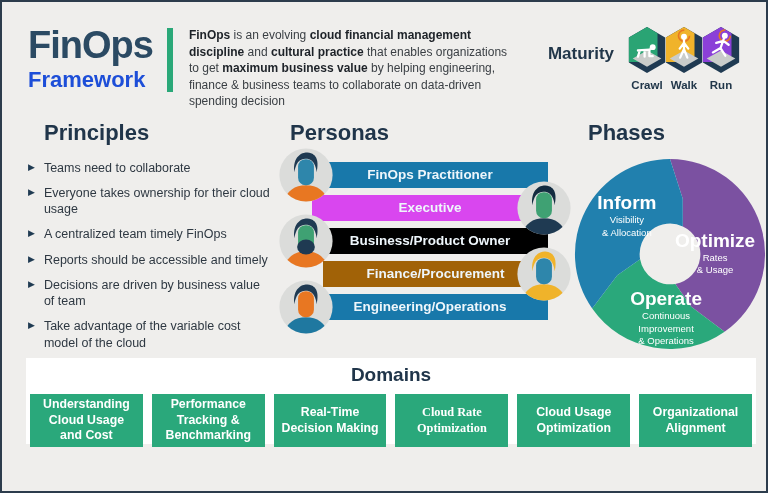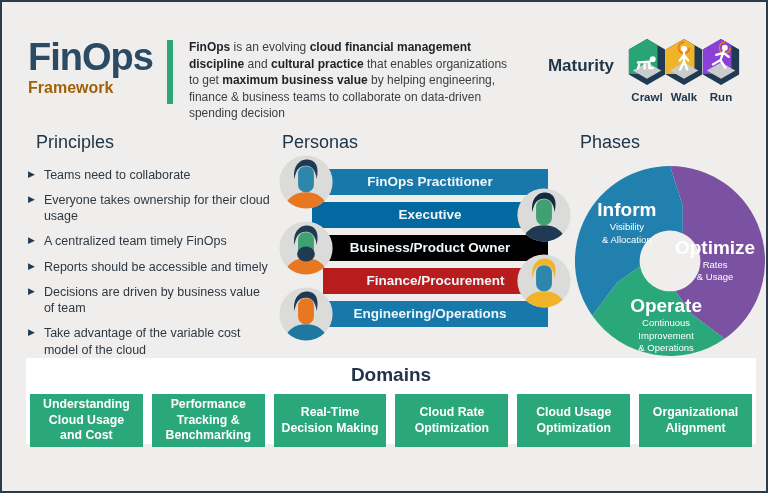--- a/index.html
+++ b/index.html
@@ -1,36 +1,36 @@
 <!DOCTYPE html>
 <html><head>
 <meta charset="utf-8">
 <style>
   html,body{margin:0;padding:0;background:#ffffff;}
   .page{
     position:relative;width:764px;height:489px;border:2px solid #2c3c4c;
     background:#efeeec;font-family:"Liberation Sans",sans-serif;overflow:hidden;
   }
   
-  .top{display:flex;align-items:flex-start;padding:36px 10px 0 26px;}
+  .top{display:flex;align-items:flex-start;padding:24px 10px 0 26px;}
   .brand{flex:0 0 auto;}
   .brand-name{font-size:38px;font-weight:bold;color:#2b4a63;line-height:1;letter-spacing:-1px;}
-  .brand-type{font-size:16px;font-weight:600;color:#a16207;margin-top:3px;}
+  .brand-type{font-size:22px;font-weight:600;color:#1d4ed8;margin-top:3px;}
   .vbar{width:6px;height:64px;background:#2aa878;margin:2px 16px 0 14px;flex:0 0 auto;}
   .intro{width:328px;font-size:12px;line-height:1.38;color:#3a3f44;padding-top:1px;}
   .intro b{color:#1d2228;}
   .maturity{margin-left:auto;display:flex;align-items:flex-start;gap:12px;padding-right:14px;}
   .maturity-title{font-size:17px;font-weight:bold;color:#22374a;margin-top:18px;}
   .hexes{display:flex;}
   .hex{width:42px;margin-left:-5px;text-align:center;}
   .hex:first-child{margin-left:0;}
   .hex-label{font-size:11.5px;font-weight:bold;color:#22374a;margin-top:1px;}
   
   .cols{display:flex;padding:2px 8px 0 26px;}
-  .col-h{font-size:18px;font-weight:normal;color:#20354a;margin:8px 8px 10px;}
+  .col-h{font-size:22px;font-weight:bold;color:#20354a;margin:8px 16px 10px;}
   .col-principles{width:242px;flex:0 0 auto;}
   .principles-list{list-style:none;margin:14px 0 0;padding:0;}
   .principles-list li{display:flex;gap:9px;font-size:12.5px;color:#2e3842;line-height:1.3;margin-bottom:9px;}
   .bullet{color:#1f3a52;font-size:9px;padding-top:2px;flex:0 0 auto;}
   .col-personas{width:292px;flex:0 0 auto;margin-left:4px;}
   .personas-list{margin-top:16px;}
   .persona-row{position:relative;height:26px;margin-bottom:7px;}
   .banner{position:absolute;left:38px;right:18px;top:0;bottom:0;background:#1878aa;
           color:#eef6fb;display:flex;align-items:center;justify-content:center;
           font-size:13.5px;font-weight:600;z-index:1;}
@@ -144,21 +144,21 @@
     <circle cx="30" cy="30" r="28.5" fill="#dbdcda"></circle>
     <g clip-path="url(#av0)">
       <path d="M5 62 Q10 41 30 41 Q50 41 55 62 Z" fill="#e87722"></path>
       <rect x="21.5" y="13" width="17" height="28" rx="8" fill="#2e86ab"></rect>
 
       <path d="M17.5 27 C15.5 9 27 5.5 31.5 6 C43 7 43.5 17 41.5 27 C40 15 34.5 12.5 29.5 12.5 C22.5 12.5 19 18 17.5 27 Z" fill="#1f3a52"></path>
     </g>
               </svg></div>
           </div>
           <div class="persona-row">
-            <div class="banner" style="background: #0369a1;">Executive</div>
+            <div class="banner" style="background: #d946ef;">Executive</div>
             <div class="avatar right"><svg viewBox="0 0 60 60" width="56" height="56">
     <defs>
                   <clipPath id="av1">
                     <circle cx="30" cy="30" r="28.5"></circle>
                   </clipPath>
                 </defs>
     <circle cx="30" cy="30" r="28.5" fill="#dbdcda"></circle>
     <g clip-path="url(#av1)">
       <path d="M5 62 Q10 41 30 41 Q50 41 55 62 Z" fill="#1f3a52"></path>
       <rect x="21.5" y="13" width="17" height="28" rx="8" fill="#3fa173"></rect>
@@ -178,21 +178,21 @@
     <circle cx="30" cy="30" r="28.5" fill="#dbdcda"></circle>
     <g clip-path="url(#av2)">
       <path d="M5 62 Q10 41 30 41 Q50 41 55 62 Z" fill="#e87722"></path>
       <rect x="21.5" y="13" width="17" height="28" rx="8" fill="#3fa173"></rect>
       <ellipse cx="30" cy="36.5" rx="9.5" ry="8" fill="#1f3a52"></ellipse>
       <path d="M17.5 27 C15.5 9 27 5.5 31.5 6 C43 7 43.5 17 41.5 27 C40 15 34.5 12.5 29.5 12.5 C22.5 12.5 19 18 17.5 27 Z" fill="#1f3a52"></path>
     </g>
               </svg></div>
           </div>
           <div class="persona-row">
-            <div class="banner" style="background: #b91c1c; margin-left: 11px;">Finance/Procurement</div>
+            <div class="banner" style="background: #a16207; margin-left: 11px;">Finance/Procurement</div>
             <div class="avatar right"><svg viewBox="0 0 60 60" width="56" height="56">
     <defs>
                   <clipPath id="av3">
                     <circle cx="30" cy="30" r="28.5"></circle>
                   </clipPath>
                 </defs>
     <circle cx="30" cy="30" r="28.5" fill="#dbdcda"></circle>
     <g clip-path="url(#av3)">
       <path d="M5 62 Q10 41 30 41 Q50 41 55 62 Z" fill="#f0b32a"></path>
       <rect x="21.5" y="13" width="17" height="28" rx="8" fill="#2e86ab"></rect>
@@ -252,21 +252,21 @@
     <div class="domains-title">Domains</div>
     <div class="domain-boxes">
         <div class="domain-box" style="background: rgb(42, 168, 123);">Understanding
 Cloud Usage
 and Cost</div>
         <div class="domain-box" style="background: rgb(42, 168, 123);">Performance
 Tracking &amp;
 Benchmarking</div>
         <div class="domain-box" style="background: rgb(42, 168, 123);">Real-Time
 Decision Making</div>
-        <div class="domain-box" style="background: rgb(42, 168, 123);">Cloud Rate
+        <div class="domain-box" style="background: rgb(42, 168, 123); font-family: Liberation Serif, serif;">Cloud Rate
 Optimization</div>
         <div class="domain-box" style="background: rgb(42, 168, 123);">Cloud Usage
 Optimization</div>
         <div class="domain-box" style="background: rgb(42, 168, 123);">Organizational
 Alignment</div>
       </div>
   </div>
 
 </div>
 

